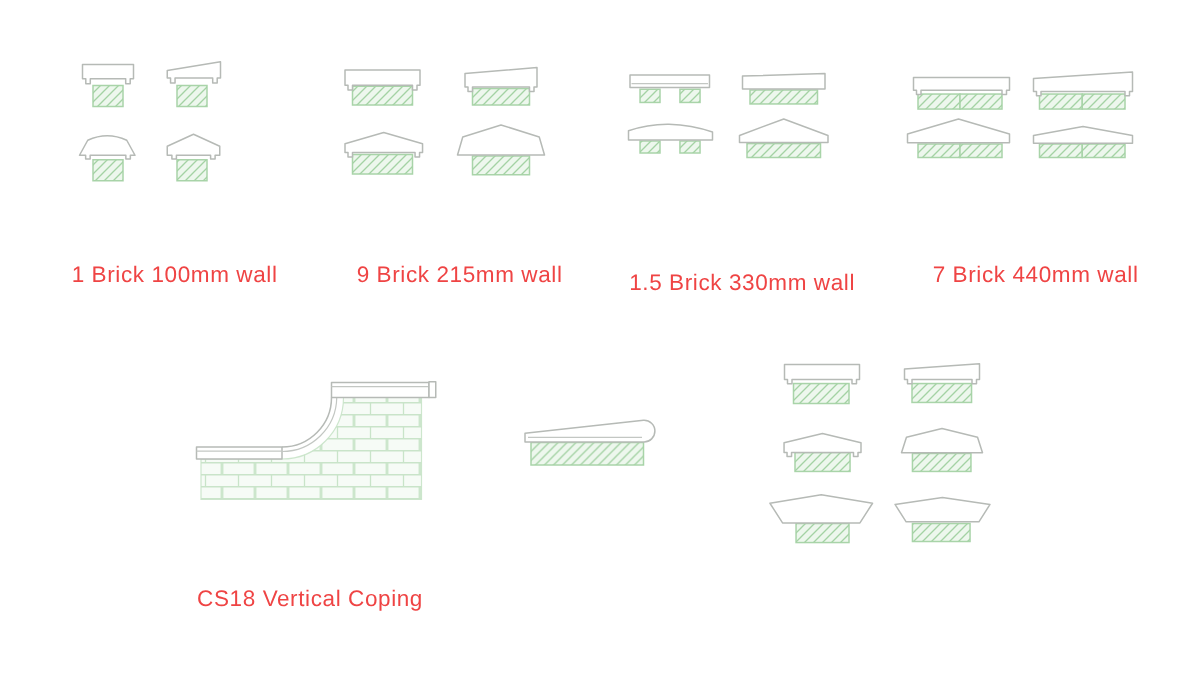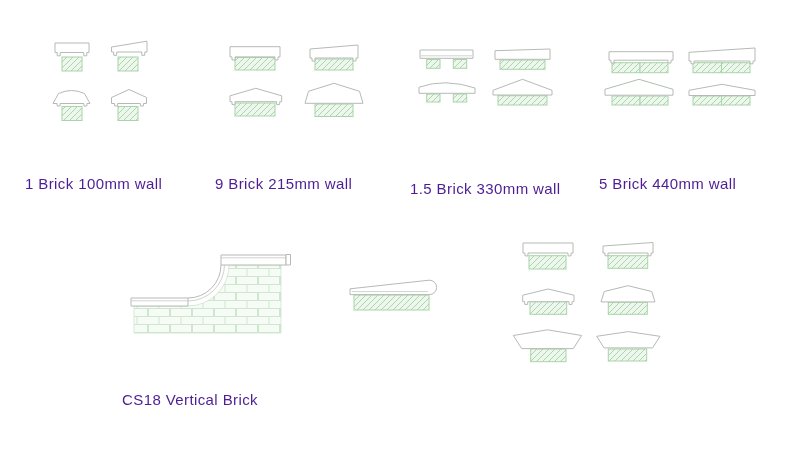--- a/index.html
+++ b/index.html
@@ -6,22 +6,22 @@
   .canvas{position:relative;width:800px;height:459px;background:#ffffff;overflow:hidden;
           font-family:"Liberation Sans", sans-serif;}
   svg.fig{position:absolute;overflow:visible;}
   #svg-g1{left:50px;top:38px;}
   #svg-g2{left:228px;top:38px;}
   #svg-g3{left:418px;top:38px;}
   #svg-g4{left:604px;top:38px;}
   #svg-g5{left:126px;top:252px;}
   #svg-g6{left:344px;top:275px;}
   #svg-g7{left:510px;top:238px;}
-  .lbl{position:absolute;font-size:15px;color:#4c1d95;letter-spacing:.4px;
-       text-align:left;white-space:nowrap;}
+  .lbl{position:absolute;font-size:15px;color:#ef4444;letter-spacing:.4px;
+       text-align:right;white-space:nowrap;}
   #lbl-g1{left:25px;top:175px;width:160px;}
   #lbl-g2{left:215px;top:175px;width:160px;}
   #lbl-g3{left:410px;top:180px;width:160px;}
   #lbl-g4{left:599px;top:175px;width:160px;}
   #lbl-g5{left:122px;top:391px;width:160px;}
   #lbl-g6{left:300px;top:391px;width:160px;}
   #lbl-g7{left:472px;top:391px;width:160px;}
   .cop{fill:#ffffff;stroke:#b6bab6;stroke-width:1;stroke-linejoin:round;}
   .copline{fill:none;stroke:#c3c7c3;stroke-width:.8;}
   .wallbase{fill:#edf7ed;stroke:#a9d4a9;stroke-width:1;}
@@ -119,36 +119,36 @@
       <rect class="wallbase" x="89" y="58" width="28.5" height="9"></rect>
         <rect x="89" y="58" width="28.5" height="9" fill="url(#hatch)"></rect>
       <rect class="wallbase" x="117.5" y="58" width="28.5" height="9"></rect>
         <rect x="117.5" y="58" width="28.5" height="9" fill="url(#hatch)"></rect>
     </g>
     <path class="cop" d="M5 13.7 H69 V22.2 H67 V25 H64 V22.2 H10 V25 H7 V22.2 H5 Z"></path>
     <path class="cop" d="M85 14.3 L151 10 V23 H149 V25.8 H146 V23 H90 V25.8 H87 V23 H85 Z"></path>
     <path class="cop" d="M1 57.2 V51.3 L35 41.3 L69 51.3 V57.2 Z"></path>
     <path class="cop" d="M85 57.5 V52.3 L118 46.3 L151 52.3 V57.5 Z"></path>
   </svg>
-  <div class="lbl" id="lbl-g4">5 Brick 440mm wall</div>
+  <div class="lbl" id="lbl-g4">7 Brick 440mm wall</div>
 
   <svg id="svg-g5" class="fig" width="168" height="85" viewBox="0 0 168 85">
     <g>
       <path class="brickarea" d="M8 81 V54 H62 A41 41 0 0 0 103 13 H155 V81 Z"></path>
       <path d="M8 81 V54 H62 A41 41 0 0 0 103 13 H155 V81 Z" fill="url(#bricks)"></path>
     </g>
     <path class="cop" d="M5 46 H62 V54 H5 Z"></path>
     <path class="copline" d="M5 48.8 H62"></path>
     <path fill="none" stroke="#b6bab6" stroke-width="1" d="M62 46 A33 33 0 0 0 95 13"></path>
     <path class="copline" d="M62 49 A36.5 36.5 0 0 0 98.5 13"></path>
     <path class="cop" d="M95 3 H160 V13 H95 Z"></path>
     <path class="copline" d="M95 5.8 H160"></path>
     <path class="cop" d="M160 2.5 H164.5 V13 H160 Z"></path>
   </svg>
-  <div class="lbl" id="lbl-g5">CS18 Vertical Brick</div>
+  <div class="lbl" id="lbl-g5">CS18 Vertical Coping</div>
 
   <svg id="svg-g6" class="fig" width="106" height="40" viewBox="0 0 106 40">
     <g>
       <rect class="wallbase" x="10" y="20" width="75" height="15"></rect>
         <rect x="10" y="20" width="75" height="15" fill="url(#hatch)"></rect>
     </g>
     <path class="cop" d="M6 19.6 V13.8 L85 5.2 A7.2 7.2 0 0 1 92.6 12.4 A7.2 7.2 0 0 1 85.2 19.6 Z"></path>
     <path class="copline" d="M8 16.6 H84"></path>
   </svg>
 

